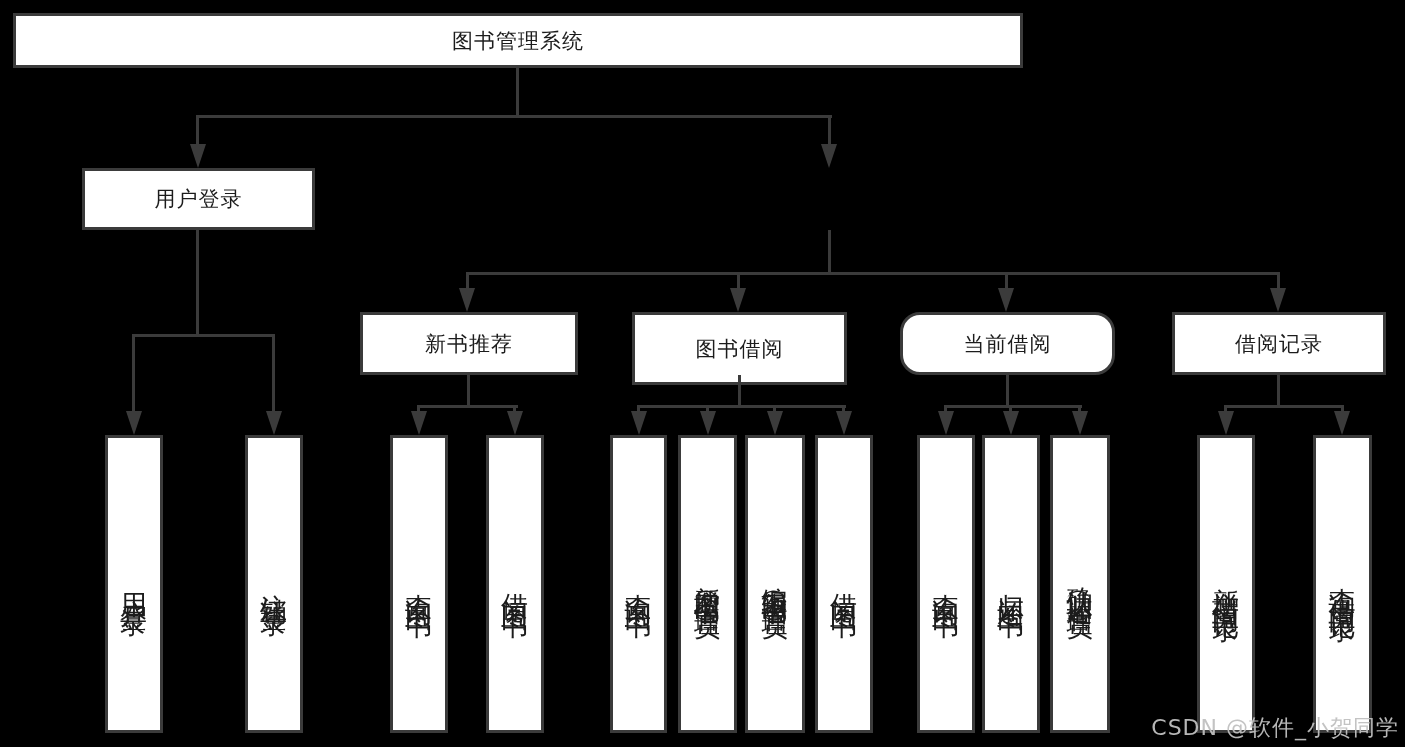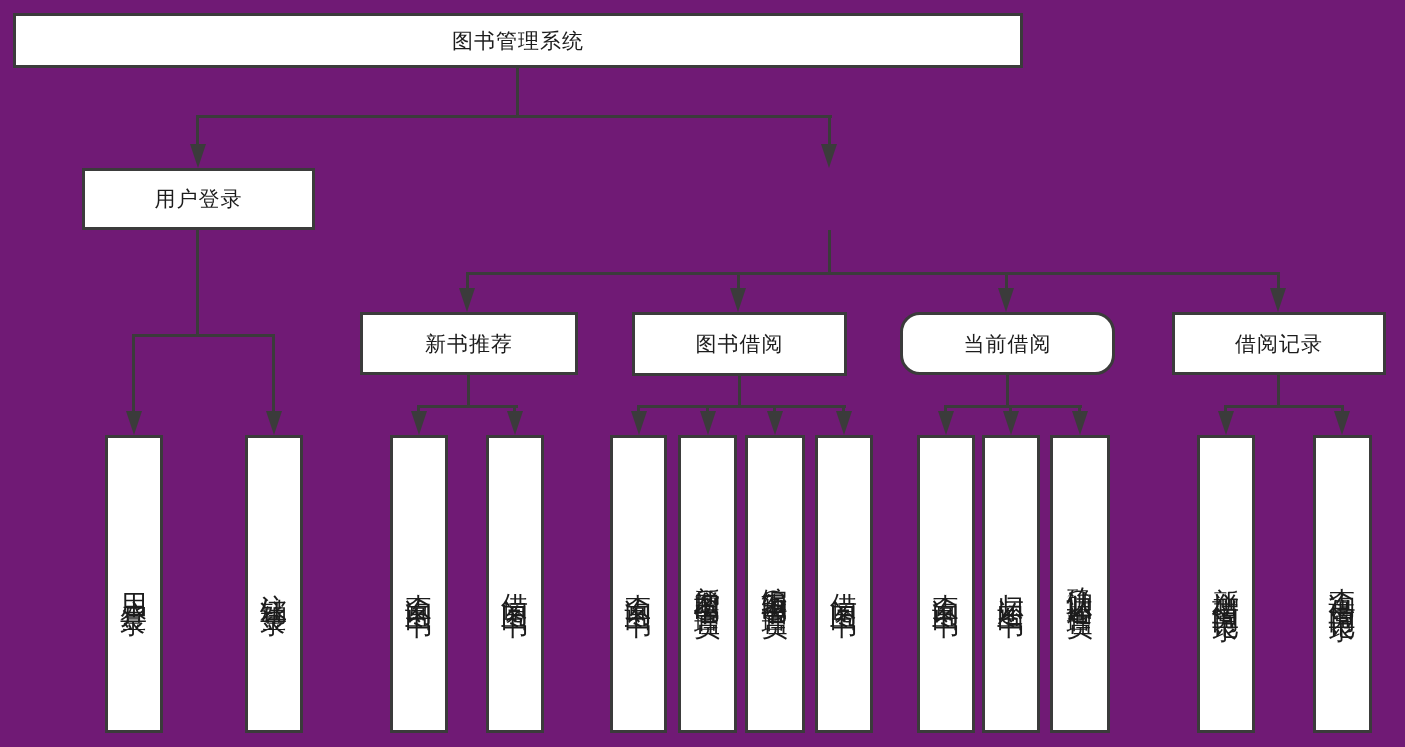--- a/index.html
+++ b/index.html
@@ -1,19 +1,19 @@
 <!DOCTYPE html>
 <html><head>
 <meta charset="utf-8">
 <style>
   html,body{margin:0;padding:0;background:#ffffff;}
   #canvas{
     position:relative;
     width:1405px;height:747px;
-    background:#701a75;
+    background:#000000;
     font-family:"DejaVu Sans","Liberation Sans",sans-serif;
     color:#1c1c1c;
     overflow:hidden;
   }
   .box{
     position:absolute;
     background:#ffffff;
     border:3px solid #3b3b3b;
     box-sizing:border-box;
     display:flex;align-items:center;justify-content:center;
@@ -82,21 +82,21 @@
   <div class="vline" style="left:466px;top:272px;height:18px;"></div>
   <div class="arr" style="left:459px;top:288px;"></div>
   <div class="vline" style="left:737px;top:272px;height:18px;"></div>
   <div class="arr" style="left:730px;top:288px;"></div>
   <div class="vline" style="left:1005px;top:272px;height:18px;"></div>
   <div class="arr" style="left:998px;top:288px;"></div>
   <div class="vline" style="left:1277px;top:272px;height:18px;"></div>
   <div class="arr" style="left:1270px;top:288px;"></div>
 
   <div class="box" style="left:360px;top:312px;width:218px;height:63px;">新书推荐</div>
-  <div class="box" style="left:632px;top:312px;width:215px;height:64px;">图书借阅</div>
+  <div class="box" style="left:632px;top:312px;width:215px;height:73px;">图书借阅</div>
   <div class="box" style="left:900px;top:312px;width:215px;height:63px;border-radius:20px;">当前借阅</div>
   <div class="box" style="left:1172px;top:312px;width:214px;height:63px;text-align:center;">借阅记录</div>
 
   <div class="vline" style="left:467px;top:375px;height:33px;"></div>
   <div class="hline" style="left:417px;top:405px;width:101px;"></div>
   <div class="vline" style="left:417px;top:405px;height:8px;"></div>
   <div class="arr" style="left:411px;top:411px;"></div>
   <div class="vline" style="left:513px;top:405px;height:8px;"></div>
   <div class="arr" style="left:507px;top:411px;"></div>
 
@@ -164,14 +164,15 @@
     <span>确认归还（管理员）</span>
     </div>
 
   <div class="vbox" style="left:1197px;top:435px;width:58px;height:298px;">
     <span>新增借阅记录</span>
     </div>
   <div class="vbox" style="left:1313px;top:435px;width:59px;height:298px;">
     <span>查询借阅记录</span>
     </div>
 
+  <div class="watermark">CSDN @软件_小贺同学</div>
 
 </div>
 
 </body></html>

